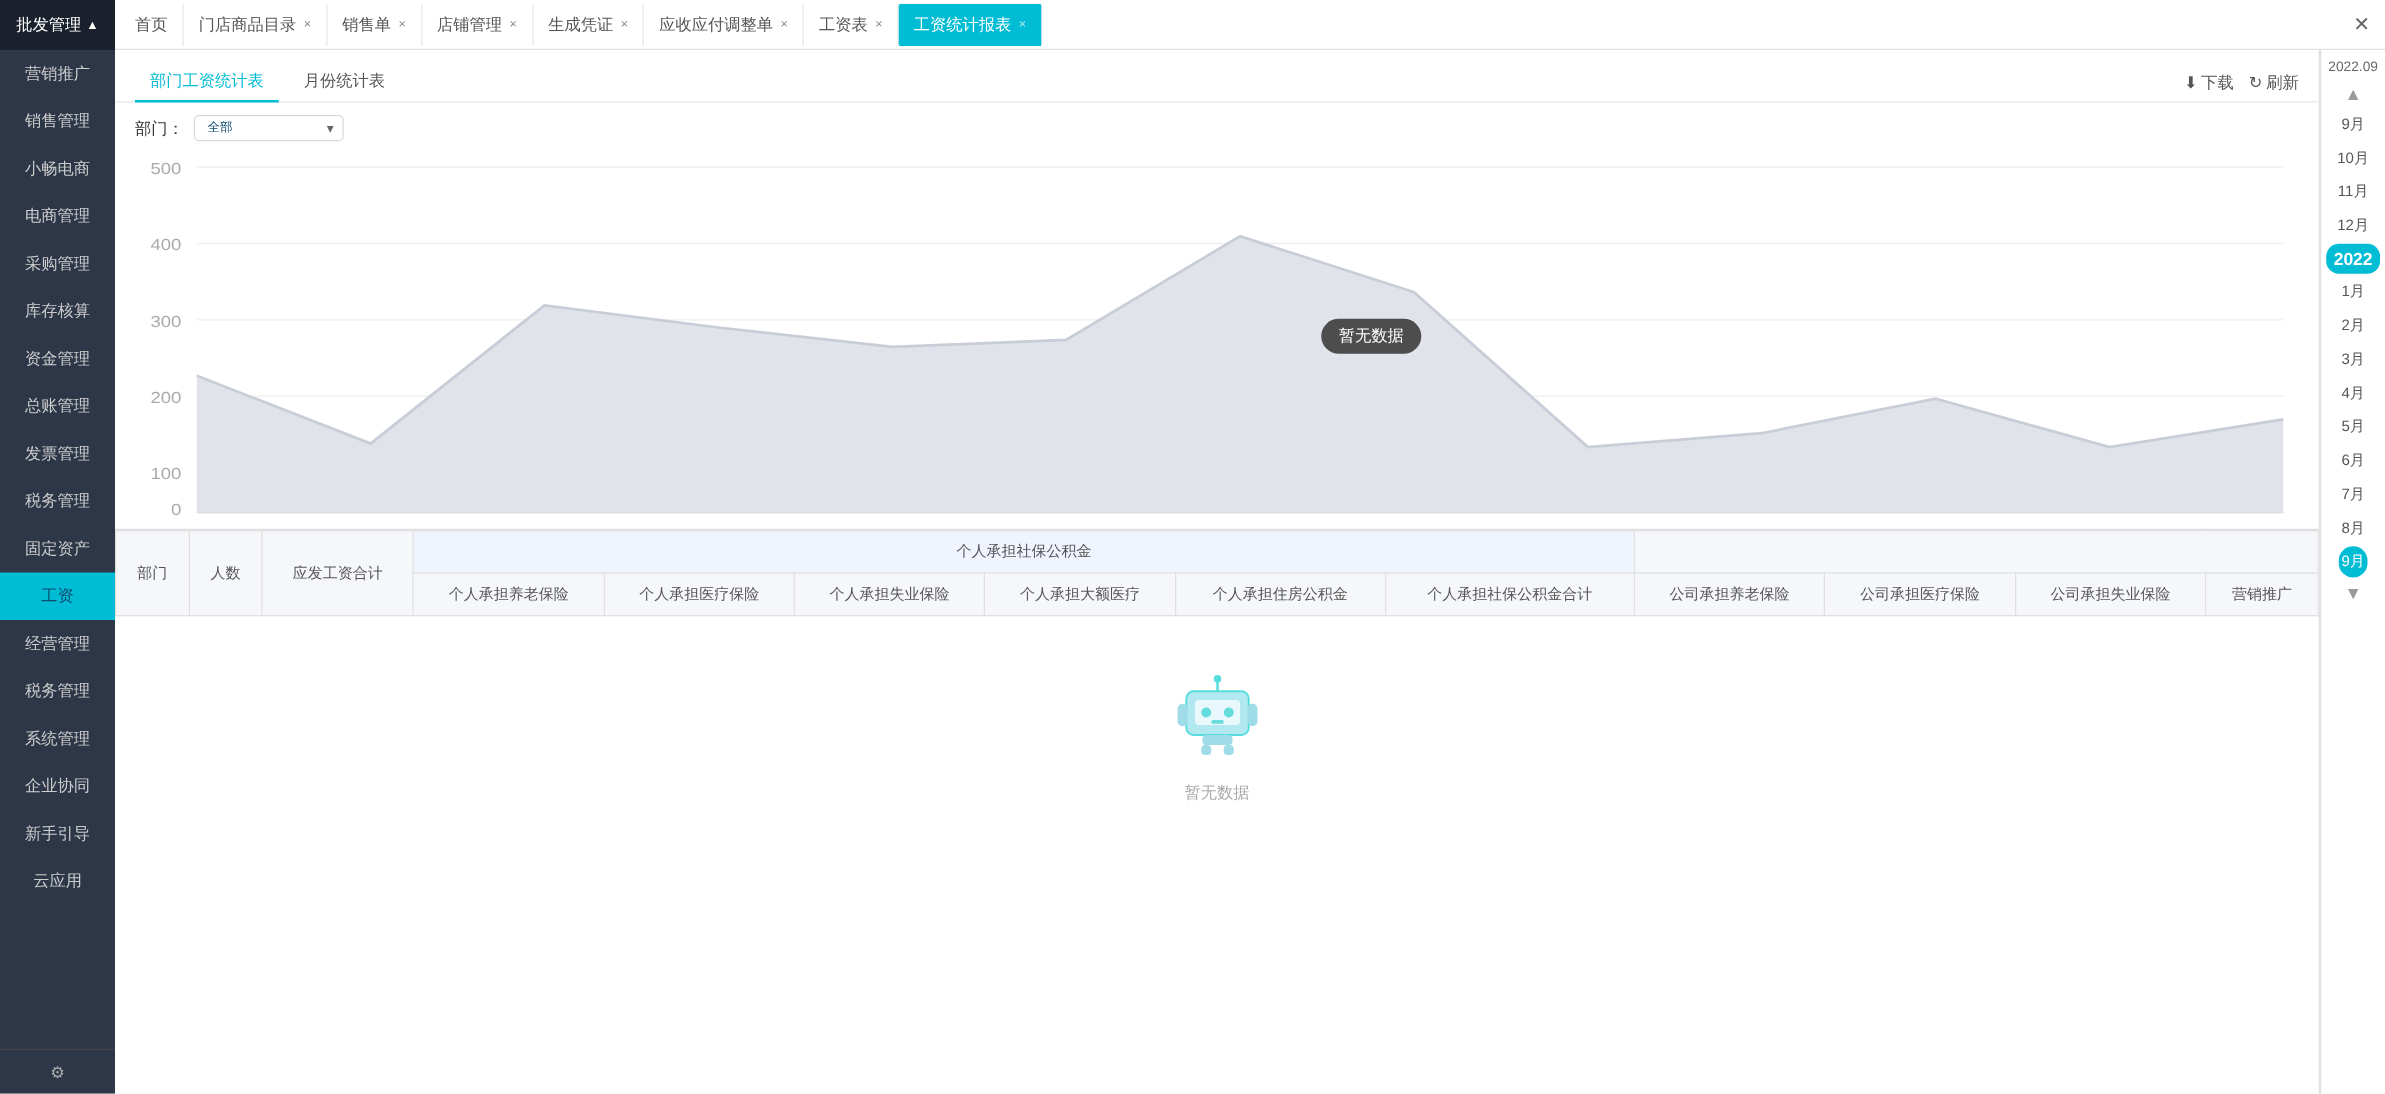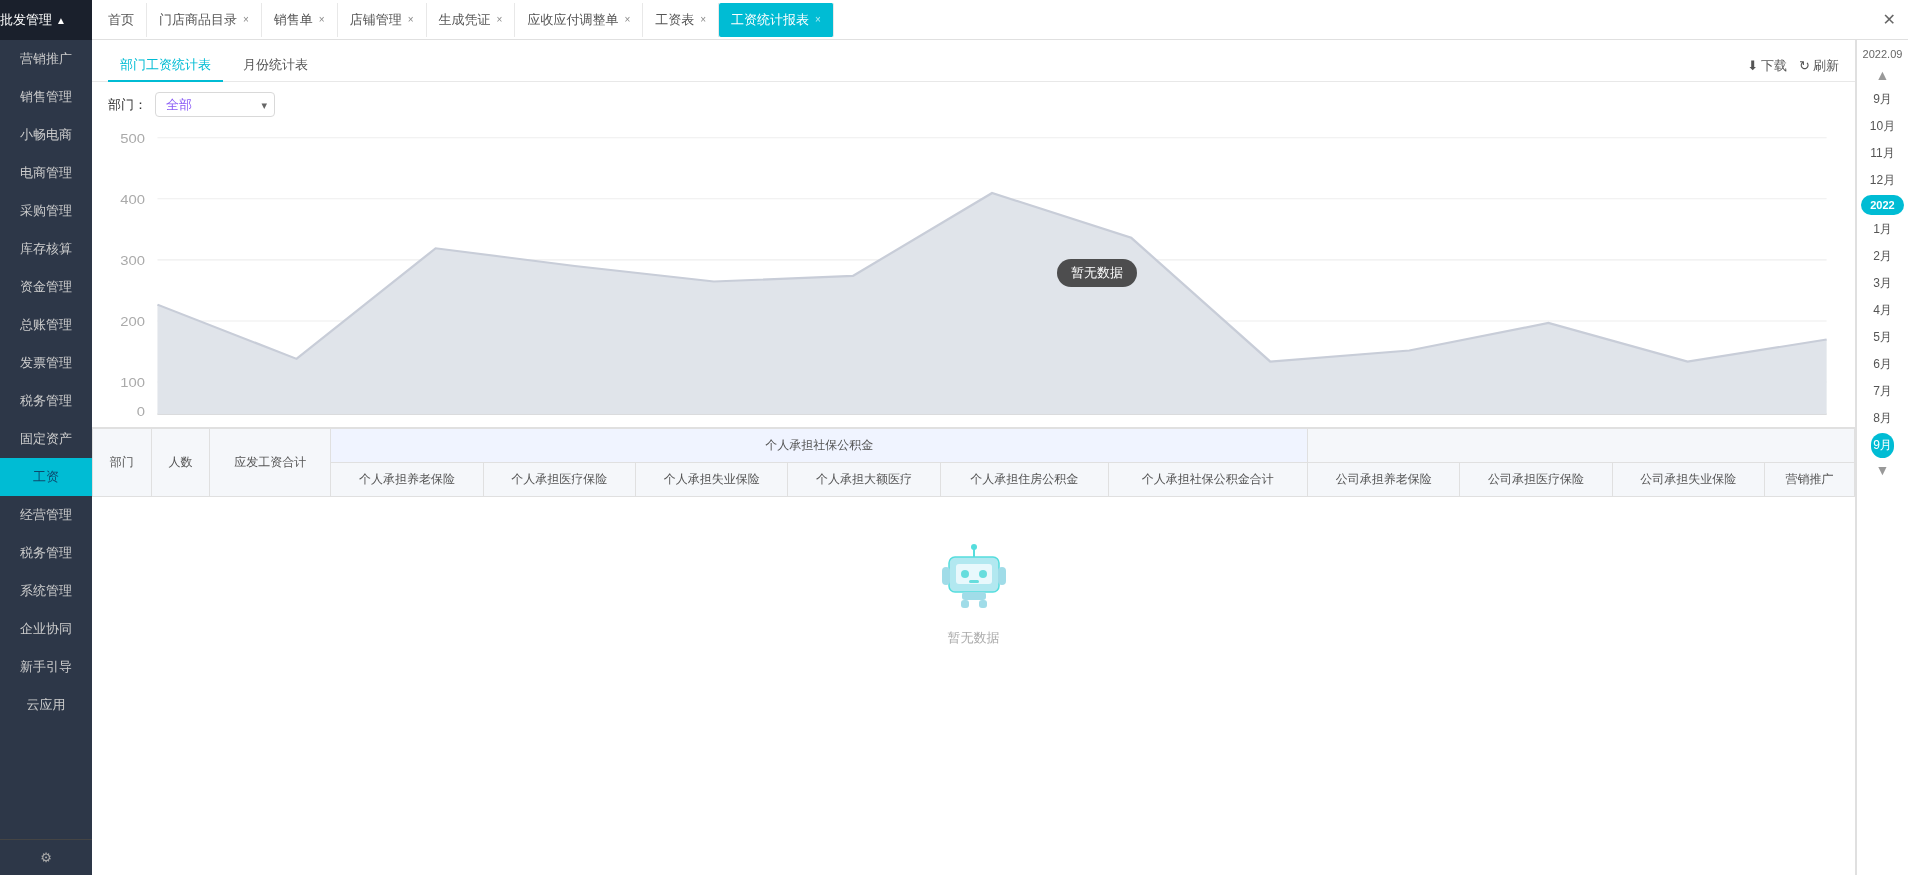--- a/index.html
+++ b/index.html
@@ -15,20 +15,21 @@
       flex-shrink: 0;
     }
     .sidebar-header {
       background: #1a202c;
       color: #fff;
       padding: 10px 0;
       text-align: center;
       font-size: 13px;
       display: flex;
       align-items: center;
+      justify-content: center;
       gap: 4px;
       cursor: pointer;
       min-height: 40px;
     }
     .sidebar-header .arrow { font-size: 10px; }
     .sidebar-item {
       color: #ccc;
       padding: 10px 0;
       text-align: center;
       font-size: 13px;
@@ -125,22 +126,22 @@
       justify-content: space-between;
     }
     .toolbar-left { display: flex; align-items: center; gap: 8px; }
     .toolbar-right { display: flex; align-items: center; gap: 12px; color: #555; font-size: 13px; }
     .toolbar-right span { cursor: pointer; display: flex; align-items: center; gap: 3px; }
     .dept-label { font-size: 13px; color: #333; }
     .dept-select {
       border: 1px solid #d9d9d9;
       border-radius: 4px;
       padding: 4px 28px 4px 10px;
-      font-size: 13px;
-      color: #8b5cf6;
+      font-size: 10px;
+      color: #0c4a6e;
       background: #fff;
       appearance: none;
       cursor: pointer;
       min-width: 120px;
       position: relative;
     }
     .select-wrapper { position: relative; display: inline-block; }
     .select-wrapper::after {
       content: '▾';
       position: absolute;
@@ -241,21 +242,21 @@
     }
     .rs-month-item.active {
       background: #00bcd4;
       color: #fff;
       border-radius: 12px;
       margin: 1px 4px;
       width: calc(100% - 8px);
       padding: 4px 2px;
     }
     .rs-year-label {
-      font-size: 11px;
+      font-size: 14px;
       color: #333;
       font-weight: bold;
       padding: 4px 2px;
       text-align: center;
       width: 100%;
     }
     .rs-year-label.highlighted {
       background: #00bcd4;
       color: #fff;
       border-radius: 10px;

